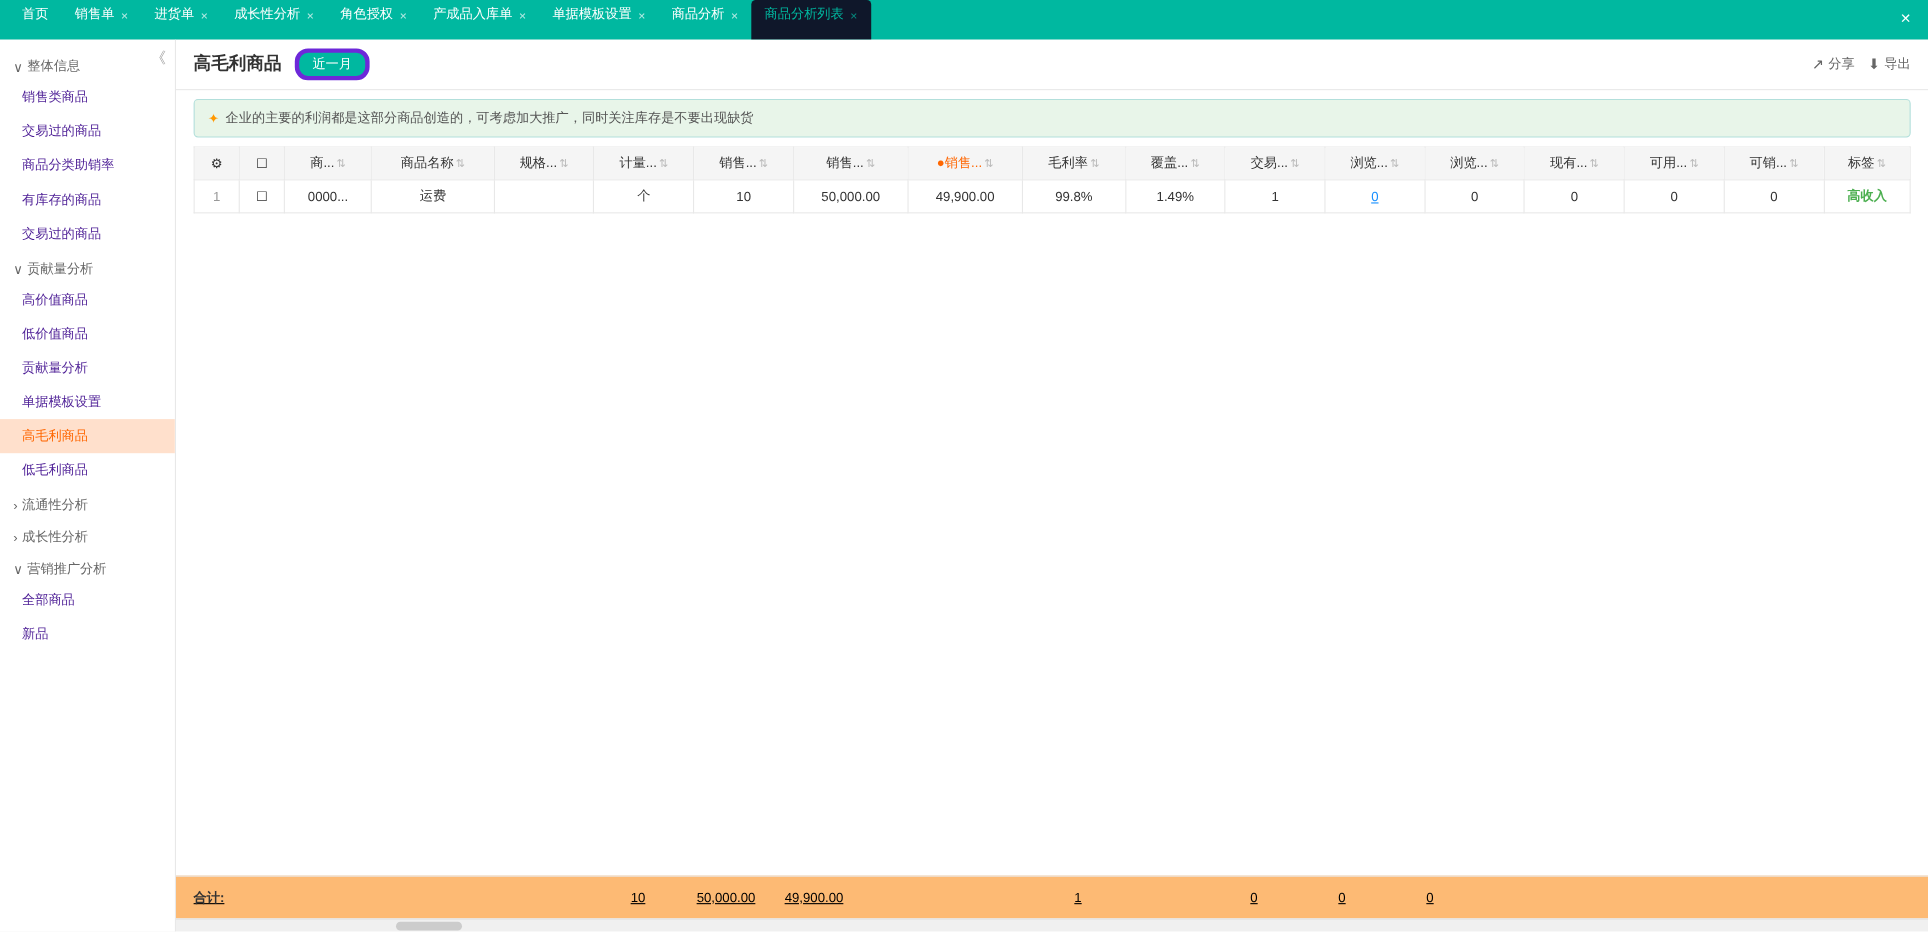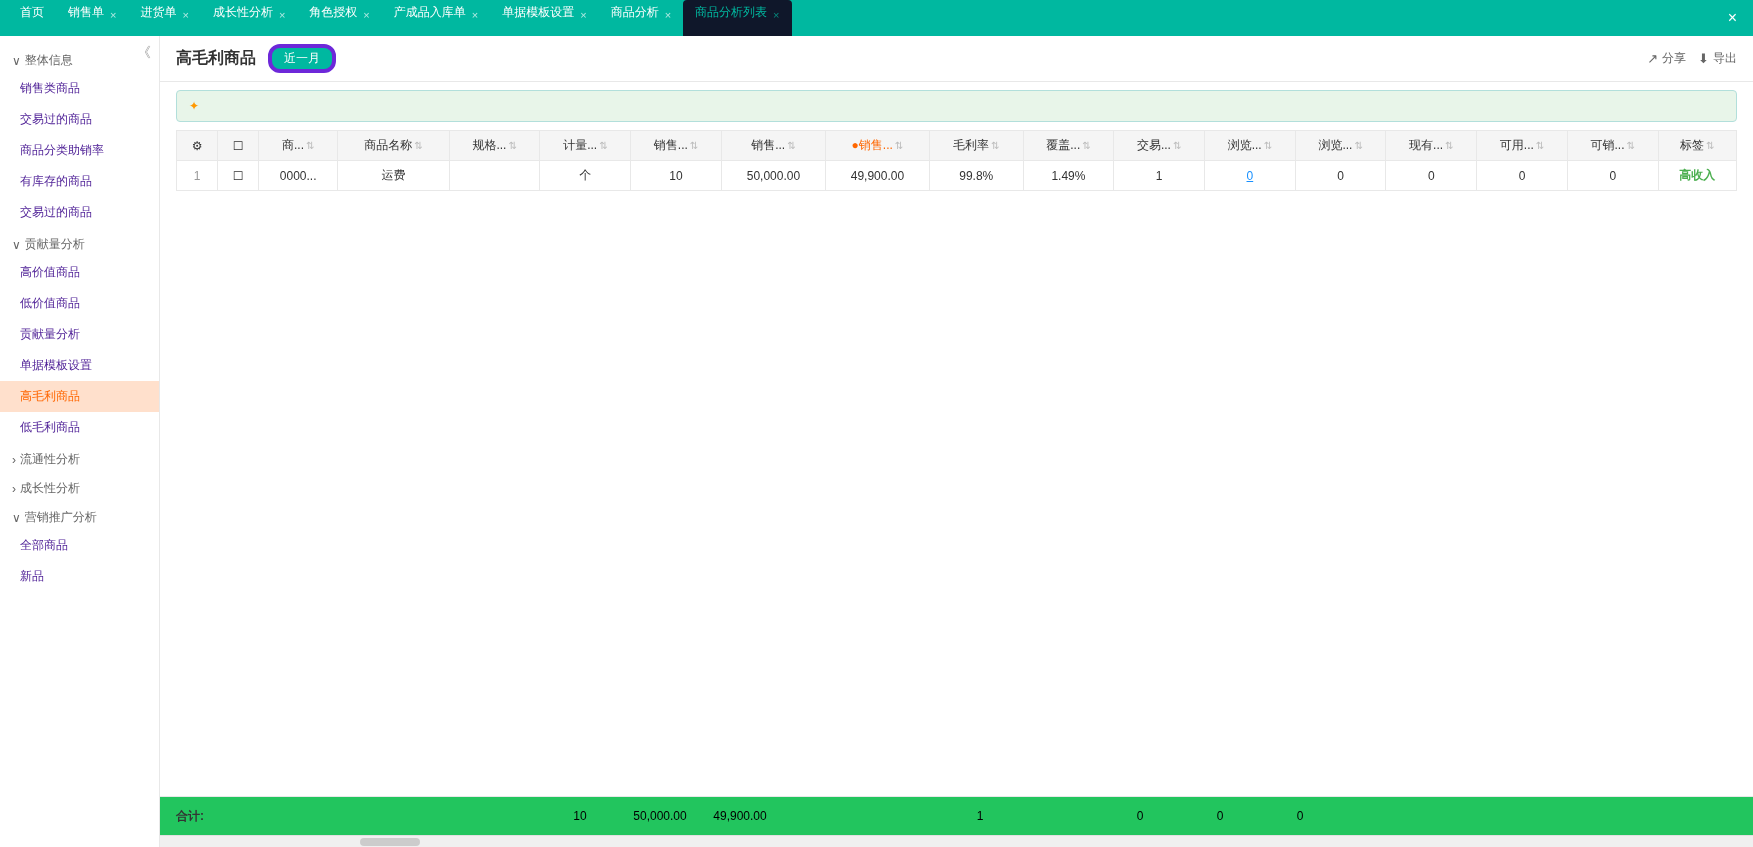--- a/index.html
+++ b/index.html
@@ -193,26 +193,27 @@
       text-align: center;
       color: #333;
       white-space: nowrap;
     }
     table td.tag-cell { color: #4caf50; font-weight: bold; }
     table td a { color: #1890ff; text-decoration: underline; }
     .row-index { color: #999; }
 
     
     .footer-totals {
-      background: #22c55e;
+      background: #fdba74;
       border-top: 1px solid #e8e8e8;
       padding: 8px 16px;
       display: flex;
       align-items: center;
       flex-shrink: 0;
+      text-decoration: underline;
     }
     .footer-label { color: #333; font-weight: bold; margin-right: 16px; }
     .footer-values {
       display: flex;
       gap: 0;
       flex: 1;
     }
     .footer-cell {
       padding: 4px 8px;
       text-align: center;
@@ -363,20 +364,21 @@
         </div>
         <div class="action-btn">
           <span style="font-size:13px;">⬇</span>
           <span>导出</span>
         </div>
       </div>
     </div>
 
     <div class="info-banner">
       <span class="tip-icon">✦</span>
+      <span>企业的主要的利润都是这部分商品创造的，可考虑加大推广，同时关注库存是不要出现缺货</span>
     </div>
 
     <div class="table-wrapper">
       <table>
         <thead>
           <tr>
             <th>⚙</th>
             <th>☐</th>
             <th>商...<span class="sort-icon">⇅</span></th>
             <th>商品名称<span class="sort-icon">⇅</span></th>

